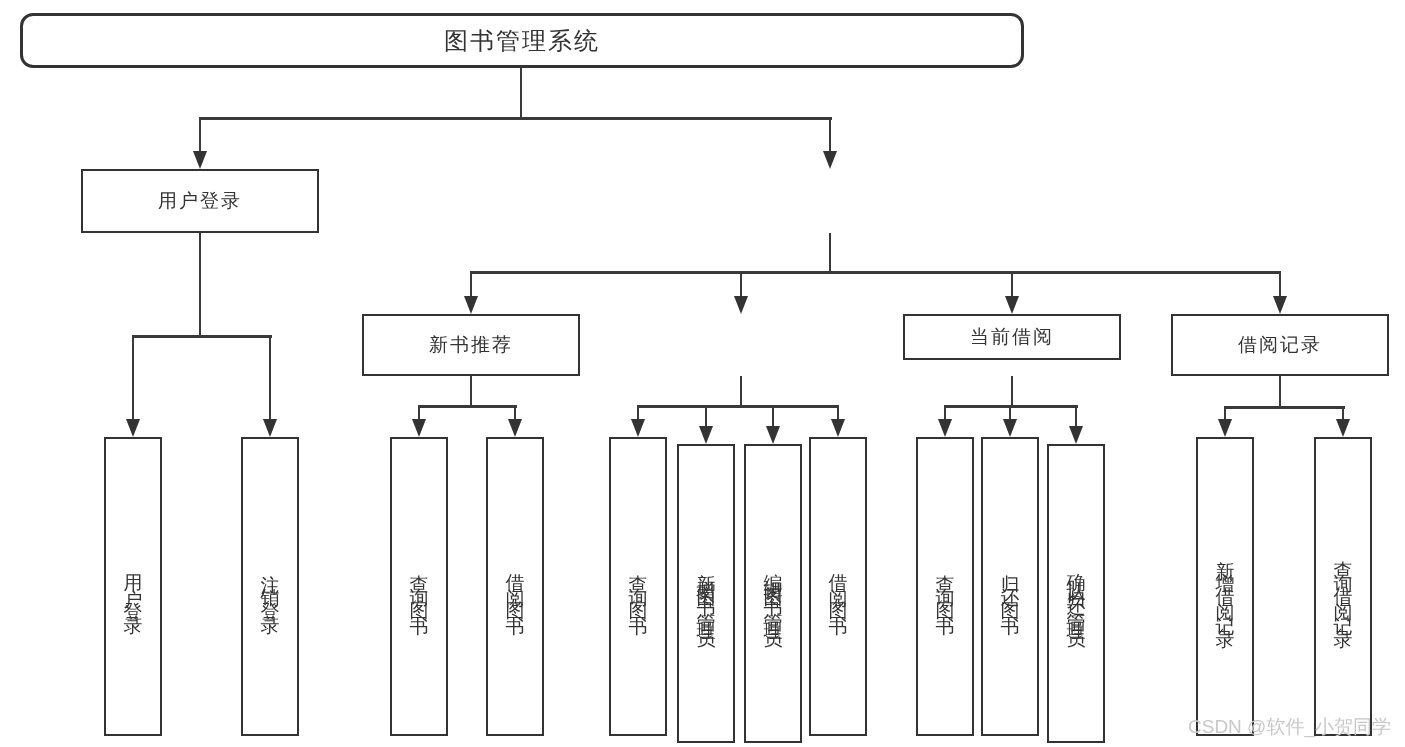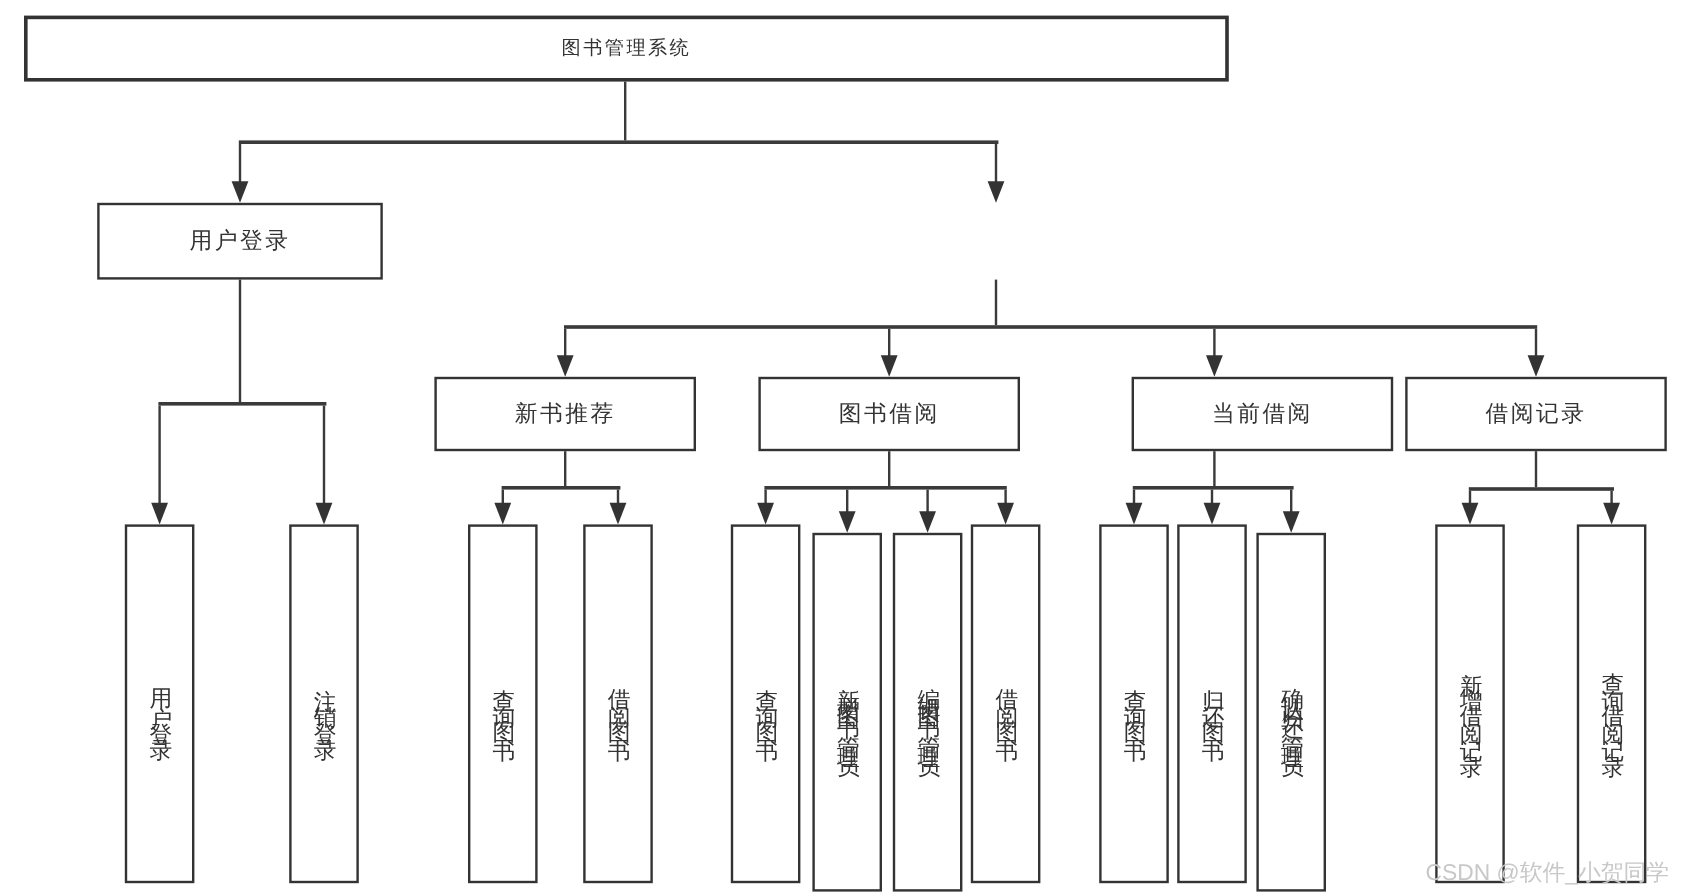--- a/index.html
+++ b/index.html
@@ -13,21 +13,21 @@
 
   
   .node {
     position: absolute;
     box-sizing: border-box;
     background: #ffffff;
     border: 2px solid #333333;
     display: flex; align-items: center; justify-content: center;
     color: #333333;
   }
-  .node.lvl1 { border-width: 3px; font-size: 16px; letter-spacing: 2px; }
+  .node.lvl1 { border-width: 3px; font-size: 24px; letter-spacing: 2px; border-radius: 13px; }
   .node.lvl2, .node.lvl3 { font-size: 19px; letter-spacing: 2px; }
 
   .leaf {
     position: absolute;
     box-sizing: border-box;
     background: #ffffff;
     border: 2px solid #333333;
     display: flex; align-items: center; justify-content: center;
     color: #333333;
     width: 58px; height: 299px;
@@ -96,24 +96,21 @@
   <div class="vline" style="left:740px; top:274px; height:24px;"></div>
   <div class="arrow" style="left:734px; top:296px;"></div>
   <div class="vline" style="left:1011px; top:274px; height:24px;"></div>
   <div class="arrow" style="left:1005px; top:296px;"></div>
   <div class="vline" style="left:1279px; top:274px; height:24px;"></div>
   <div class="arrow" style="left:1273px; top:296px;"></div>
 
   <div class="node lvl3" style="left:362px; top:314px; width:218px; height:62px;text-align:right;">
     <span>新书推荐</span>
   </div>
-  <div class="node lvl3" style="left:632px; top:314px; width:218px; height:62px;">
-    <span>图书借阅</span>
-  </div>
-  <div class="node lvl3" style="left:943px; top:314px; width:218px; height:62px;">
+  <div class="node lvl3" style="left:903px; top:314px; width:218px; height:46px;">
     <span>当前借阅</span>
   </div>
   <div class="node lvl3" style="left:1171px; top:314px; width:218px; height:62px;">
     <span>借阅记录</span>
   </div>
 
   <div class="vline" style="left:470px; top:376px; height:29px;"></div>
   <div class="hline" style="left:418px; top:405px; width:99px;"></div>
   <div class="vline" style="left:418px; top:408px; height:14px;"></div>
   <div class="arrow" style="left:412px; top:419px;"></div>

